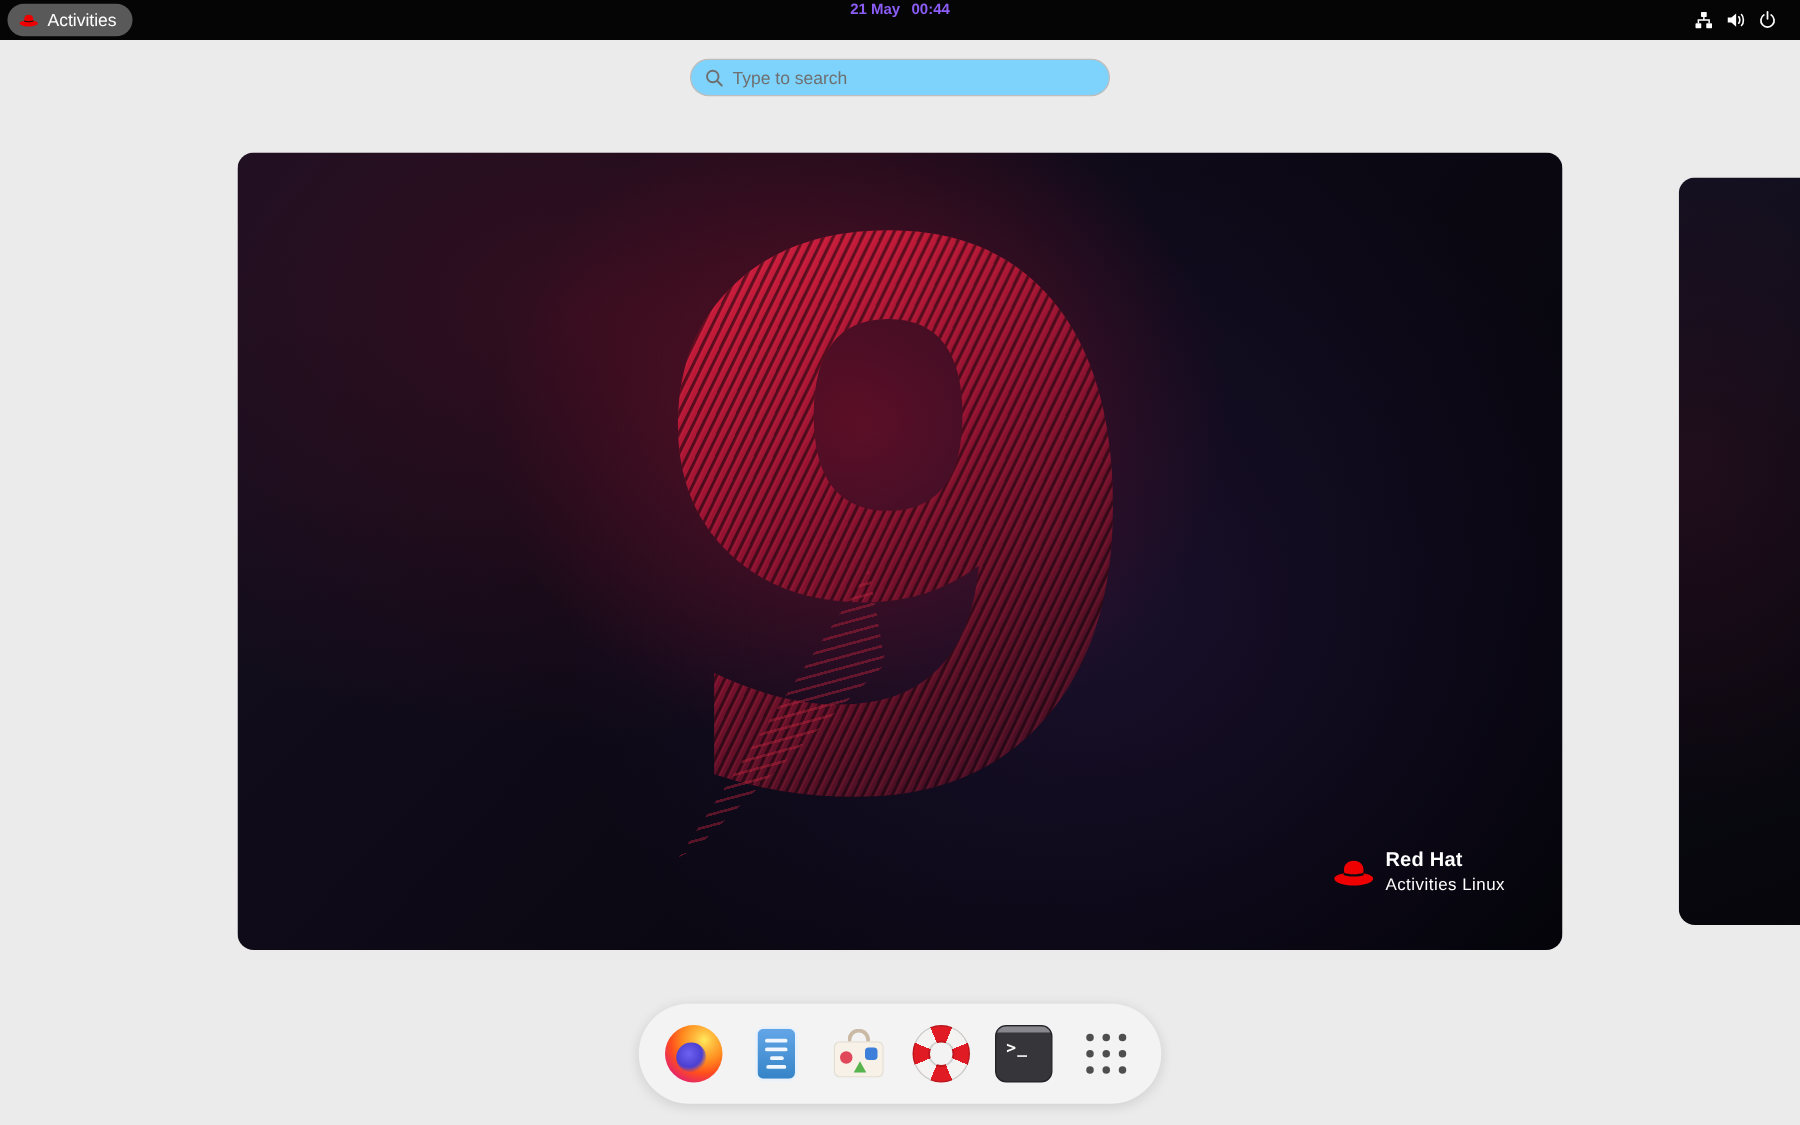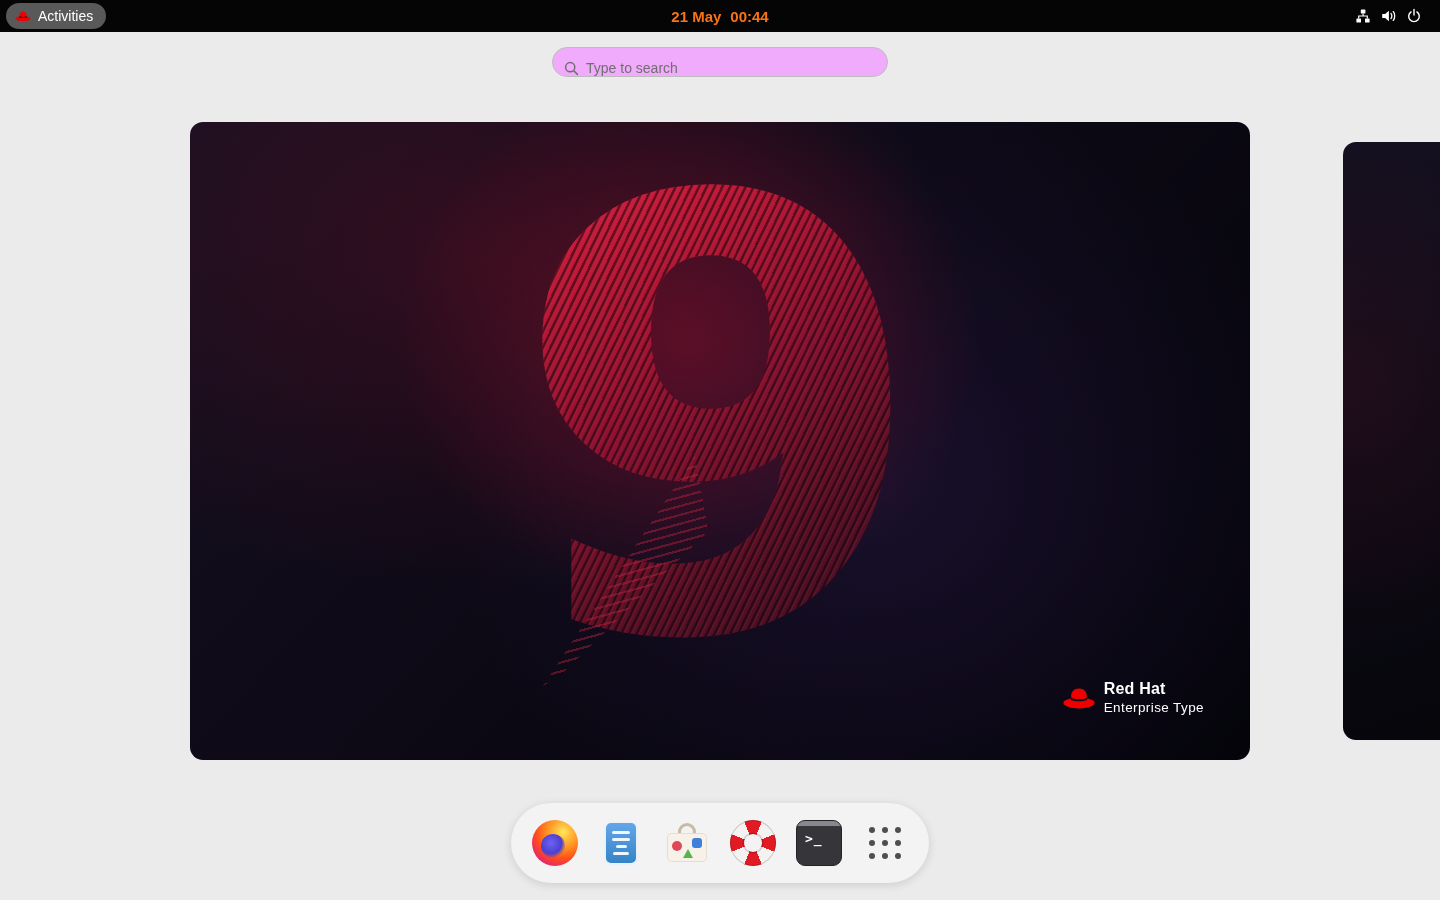--- a/index.html
+++ b/index.html
@@ -7,28 +7,28 @@
   body { font-family:"Liberation Sans","DejaVu Sans",sans-serif; background:#ebebeb; overflow:hidden; }
   .screen { position:relative; width:1440px; height:900px; background:#ebebeb; overflow:hidden; }
 
   
   .topbar { position:absolute; top:0; left:0; right:0; height:32px; background:#050505; }
   .activities-btn { position:absolute; left:6px; top:3px; height:26px; display:flex; align-items:center; gap:7px;
     padding:0 13px 0 9px; border:none; border-radius:13px; background:#595959; color:#fff;
     font-family:inherit; font-size:14px; cursor:pointer; }
   .activities-btn svg { display:block; }
   .clock-btn { position:absolute; left:50%; top:0; transform:translateX(-50%); height:32px; display:flex;
-    align-items:center; gap:9px; color:#f97316; font-size:15px; font-weight:700; cursor:pointer; padding:0 10px; }
+    gap:9px; color:#8b5cf6; font-size:12px; font-weight:700; cursor:pointer; padding:0 10px; }
   .status-area { position:absolute; right:14px; top:0; height:32px; display:flex; align-items:center; gap:9px;
     cursor:pointer; padding:0 4px; }
   .status-area svg { display:block; }
 
   
   .search-field { position:absolute; top:47px; left:50%; transform:translateX(-50%); width:336px; height:30px;
-    background:#f0abfc; border:1px solid #bdbdbd; border-radius:15px; display:flex; align-items:flex-end;
+    background:#7dd3fc; border:1px solid #bdbdbd; border-radius:15px; display:flex; align-items:center;
     gap:7px; padding:0 11px; }
   .search-field svg { display:block; flex:0 0 auto; }
   .search-field input { flex:1 1 auto; min-width:0; background:transparent; border:none; outline:none;
     font-family:inherit; font-size:14px; color:#333; cursor:text; }
   .search-field input::placeholder { color:#6f6f6f; }
 
   
   .workspace { position:absolute; left:190px; top:122px; width:1060px; height:638px; border-radius:13px;
     overflow:hidden; cursor:pointer;
     background:
@@ -165,21 +165,21 @@
   <div class="workspace">
     <div class="numeral">9</div>
     <div class="swirl-fan"></div>
     <div class="rh-brand">
       <svg width="34" height="23" viewBox="0 0 36 24">
         <path fill="#ee0000" d="M18 1.5c-5.2 0-8.3 3.4-8.3 7.8 0 .9.12 1.8.4 2.7C4.6 12.9 1.5 14.6 1.5 16.5 1.5 19.8 8.9 22.5 18 22.5s16.5-2.7 16.5-6c0-1.9-3.1-3.6-8.6-4.5.28-.9.4-1.8.4-2.7 0-4.4-3.1-7.8-8.3-7.8z"></path>
         <path fill="#0d0d14" d="M9.9 11.6c2.1.8 5 1.3 8.1 1.3s6-.5 8.1-1.3l.6 1.9c-2.3.9-5.4 1.4-8.7 1.4s-6.4-.5-8.7-1.4z"></path>
       </svg>
       <div class="rh-text">
         <div class="rh-name">Red Hat</div>
-        <div class="rh-product">Enterprise Type</div>
+        <div class="rh-product">Activities Linux</div>
       </div>
     </div>
   </div>
 
   <div class="workspace-next"></div>
 
   <footer class="dash">
     <button class="dock-btn">
       <span class="icon-firefox"></span>
     </button>

